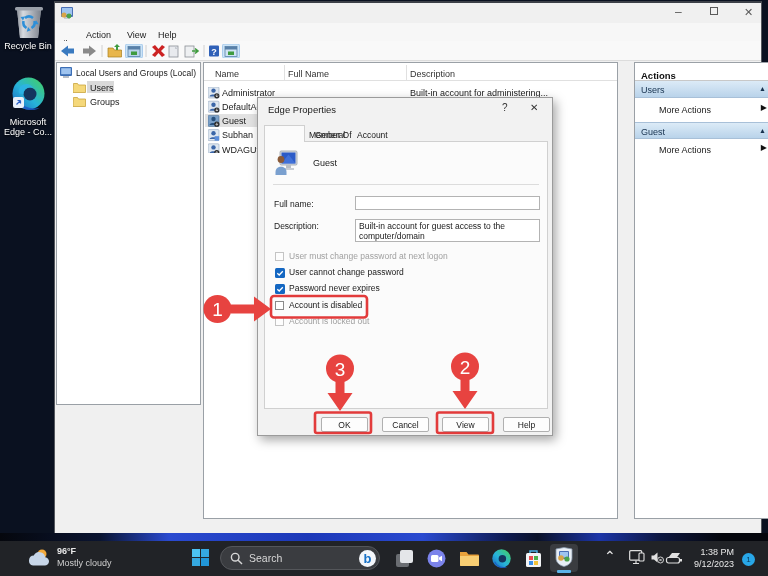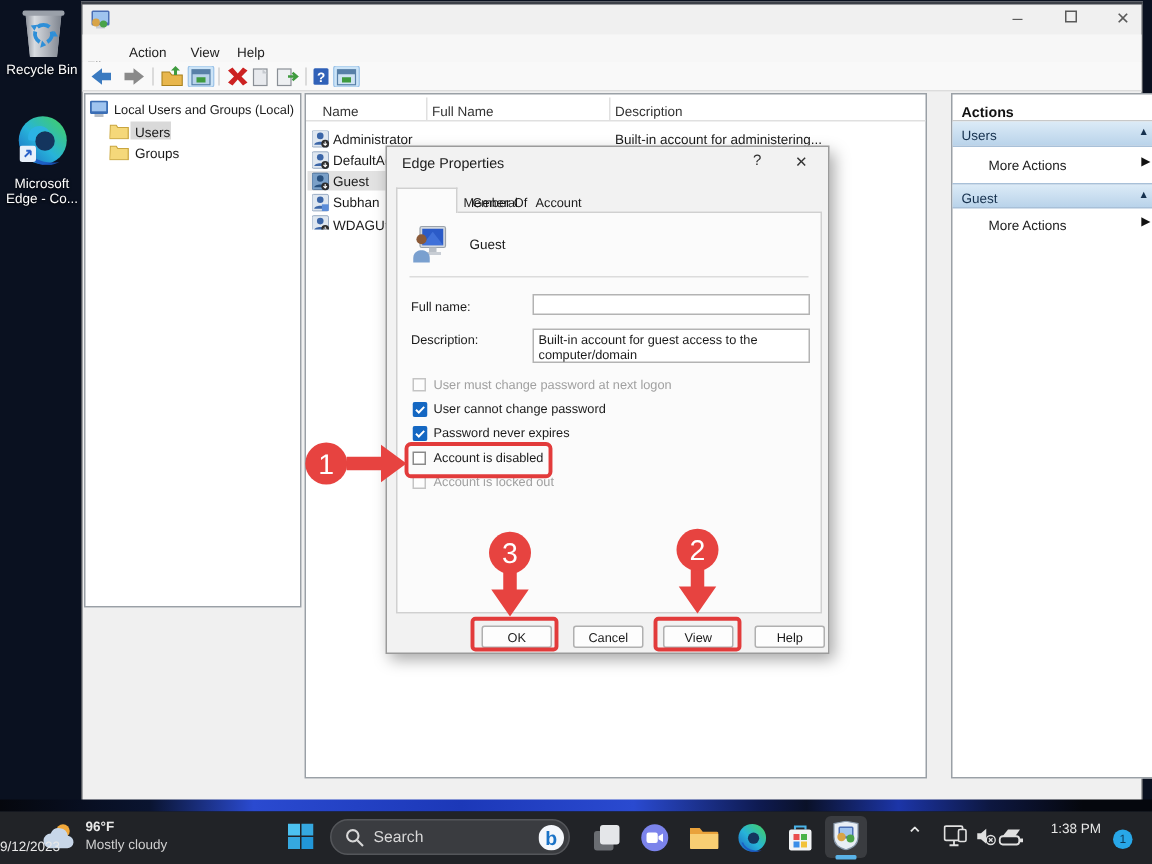--- a/index.html
+++ b/index.html
@@ -364,15 +364,15 @@
     <path d="M1.5 5.5 h2.5 l3.5-3 v10 L4 9.5 H1.5 z" fill="#e0e0e0"></path>
     <circle cx="10.5" cy="10" r="3" fill="#212327" stroke="#e0e0e0" stroke-width="0.9"></circle>
     <path d="M9.3 8.8 l2.4 2.4 m0-2.4 l-2.4 2.4" stroke="#e0e0e0" stroke-width="0.9"></path>
   </svg>
   <svg class="abs" style="left:665px;top:9px;" width="18" height="15" viewBox="0 0 18 15">
     <path d="M3 8 L7 3 h8 l-3.5 5 z" fill="#e0e0e0"></path>
     <rect x="1.5" y="7.5" width="13" height="5.5" rx="2" fill="#212327" stroke="#e0e0e0" stroke-width="1.2"></rect>
     <rect x="15" y="9" width="2" height="2.5" fill="#e0e0e0"></rect>
   </svg>
   <div class="abs" style="left:0;top:6px;width:734px;text-align:right;font-size:9px;color:#e8e8e8;">1:38 PM</div>
-  <div class="abs" style="left:0;top:18px;width:734px;font-size:9px;color:#e8e8e8;">9/12/2023</div>
+  <div class="abs" style="left:0;top:18px;width:734px;text-align:right;font-size:9px;color:#e8e8e8;">9/12/2023</div>
   <div class="abs" style="left:742px;top:12px;width:13px;height:13px;border-radius:50%;background:#28a7e8;text-align:center;font-size:8px;color:#0a3a5a;line-height:13px;">1</div>
 </div>
 
 </body></html>

